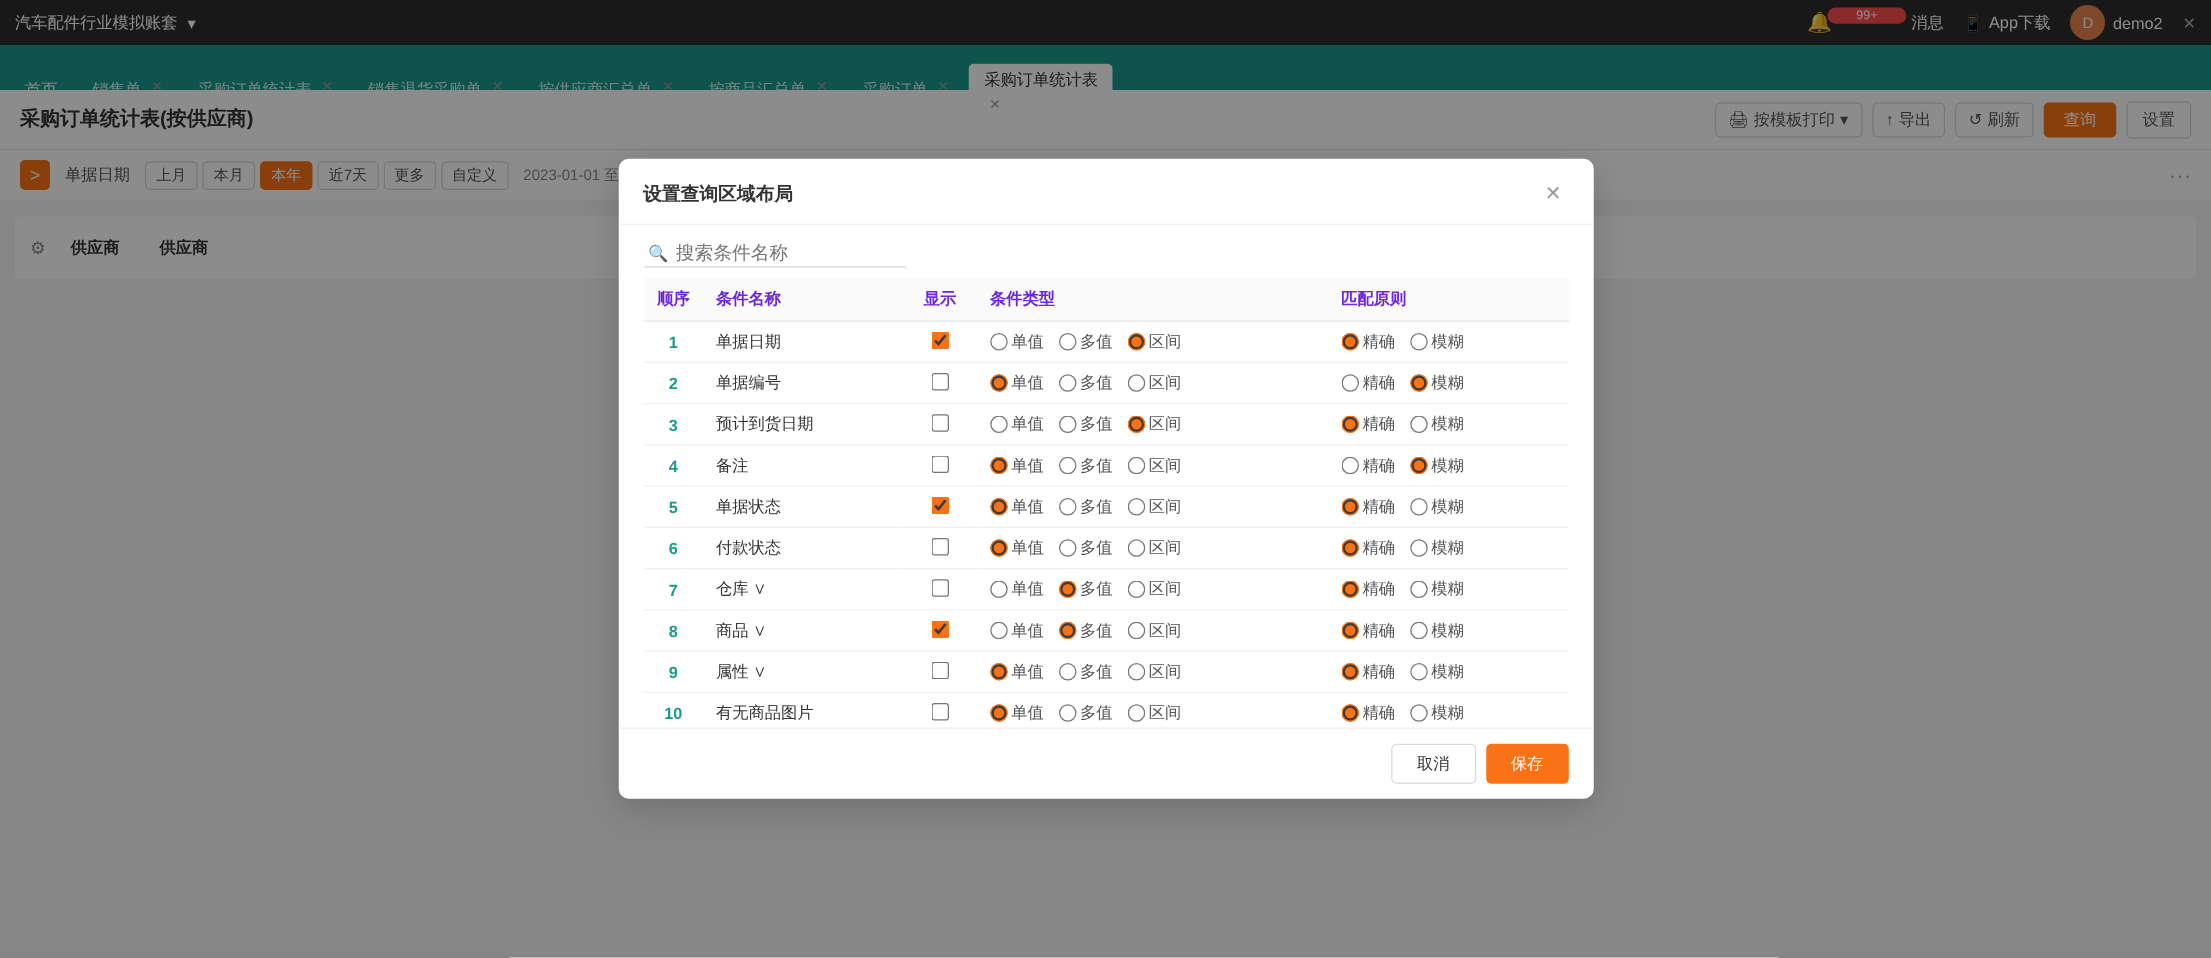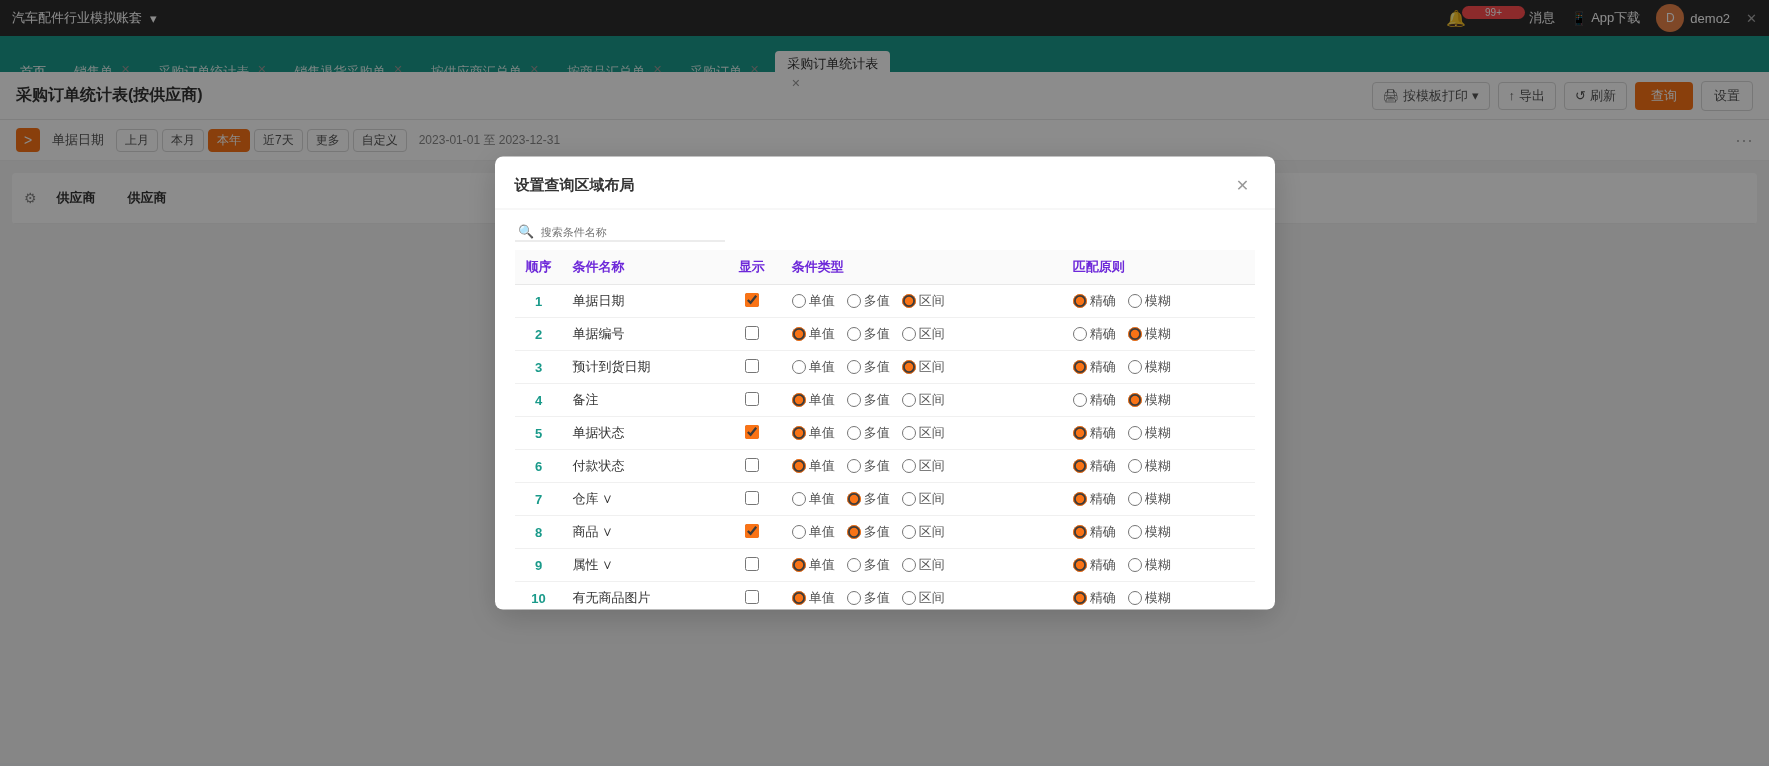--- a/index.html
+++ b/index.html
@@ -208,21 +208,21 @@
     }
     .search-input-wrapper {
       display: flex;
       align-items: center;
       border-bottom: 1px solid #d9d9d9;
       padding: 2px 4px;
       gap: 6px;
     }
     .search-input {
       border: none; outline: none;
-      font-size: 11px; color: #0c4a6e;
+      font-size: 15px; color: #0c4a6e;
       width: 180px;
       background: transparent;
     }
     .search-icon-small { color: #aaa; font-size: 13px; }
 
     
     .modal-table-wrap {
       flex: 1;
       overflow-y: auto;
       padding: 0 20px;
@@ -764,13 +764,21 @@
                     <span>模糊</span>
                   </label>
                 </div>
               </td>
             </tr>
           </tbody>
       </table>
     </div>
   </div>
 
+  <div class="modal-footer">
+    <button class="btn-cancel">
+      <span>取消</span>
+    </button>
+    <button class="btn-save">
+      <span>保存</span>
+    </button>
+  </div>
 </div>
 
 </body></html>

